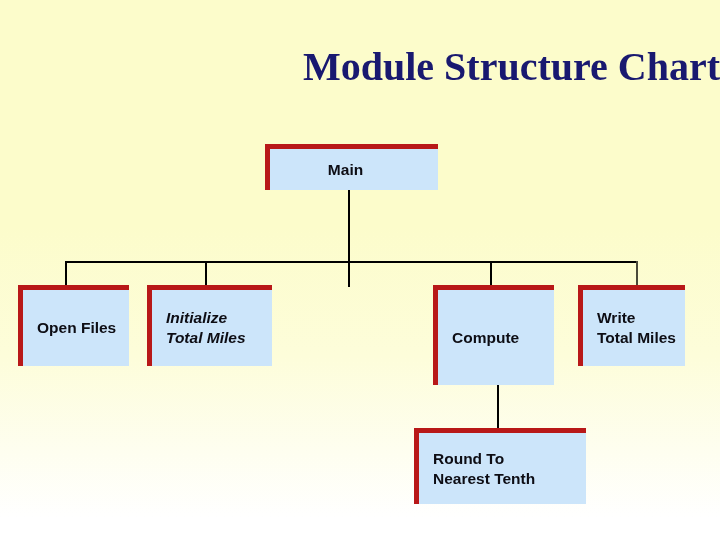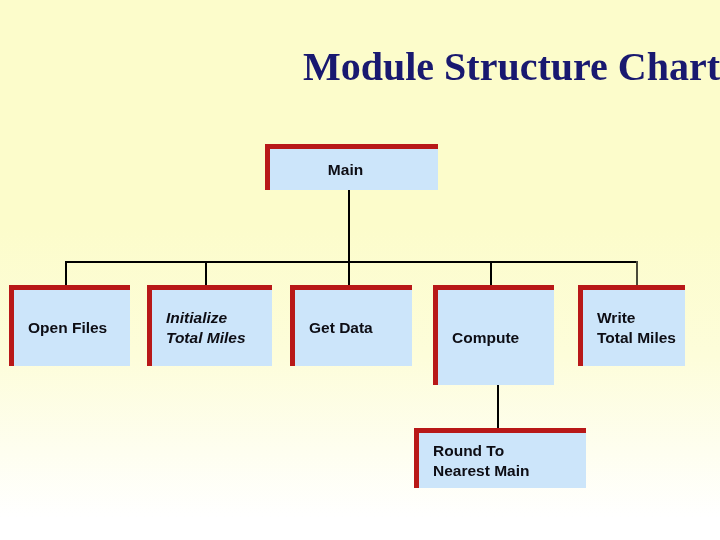--- a/index.html
+++ b/index.html
@@ -99,52 +99,47 @@
   <div class="conn v thin" style="left:636px; top:261px; height:26px;"></div>
 
   <div class="conn v" style="left:497px; top:366px; height:64px;"></div>
 
   <div class="node center" style="left:265px; top:144px; width:173px; height:46px;">
     <div class="lines">
       <span class="ln">Main</span>
     </div>
   </div>
 
-  <div class="node" style="left:9px; top:285px; width:121px; height:81px;">
+  <div class="node" style="left:18px; top:285px; width:111px; height:81px;">
     <div class="lines">
       <span class="ln">Open Files</span>
     </div>
   </div>
 
   <div class="node" style="left:147px; top:285px; width:125px; height:81px;font-style:italic;">
     <div class="lines">
       <span class="ln">Initialize</span>
       <span class="ln">Total Miles</span>
     </div>
   </div>
 
-  <div class="node" style="left:290px; top:285px; width:122px; height:81px;">
-    <div class="lines">
-      <span class="ln">Get Data</span>
-    </div>
-  </div>
 
   <div class="node" style="left:433px; top:285px; width:121px; height:100px;">
     <div class="lines">
       <span class="ln">Compute</span>
     </div>
   </div>
 
   <div class="node" style="left:578px; top:285px; width:107px; height:81px;">
     <div class="lines">
       <span class="ln">Write</span>
       <span class="ln">Total Miles</span>
     </div>
   </div>
 
-  <div class="node" style="left:414px; top:428px; width:172px; height:60px;">
+  <div class="node" style="left:414px; top:428px; width:172px; height:76px;">
     <div class="lines">
       <span class="ln">Round To</span>
-      <span class="ln">Nearest Main</span>
+      <span class="ln">Nearest Tenth</span>
     </div>
   </div>
 
 </div>
 
 </body></html>

